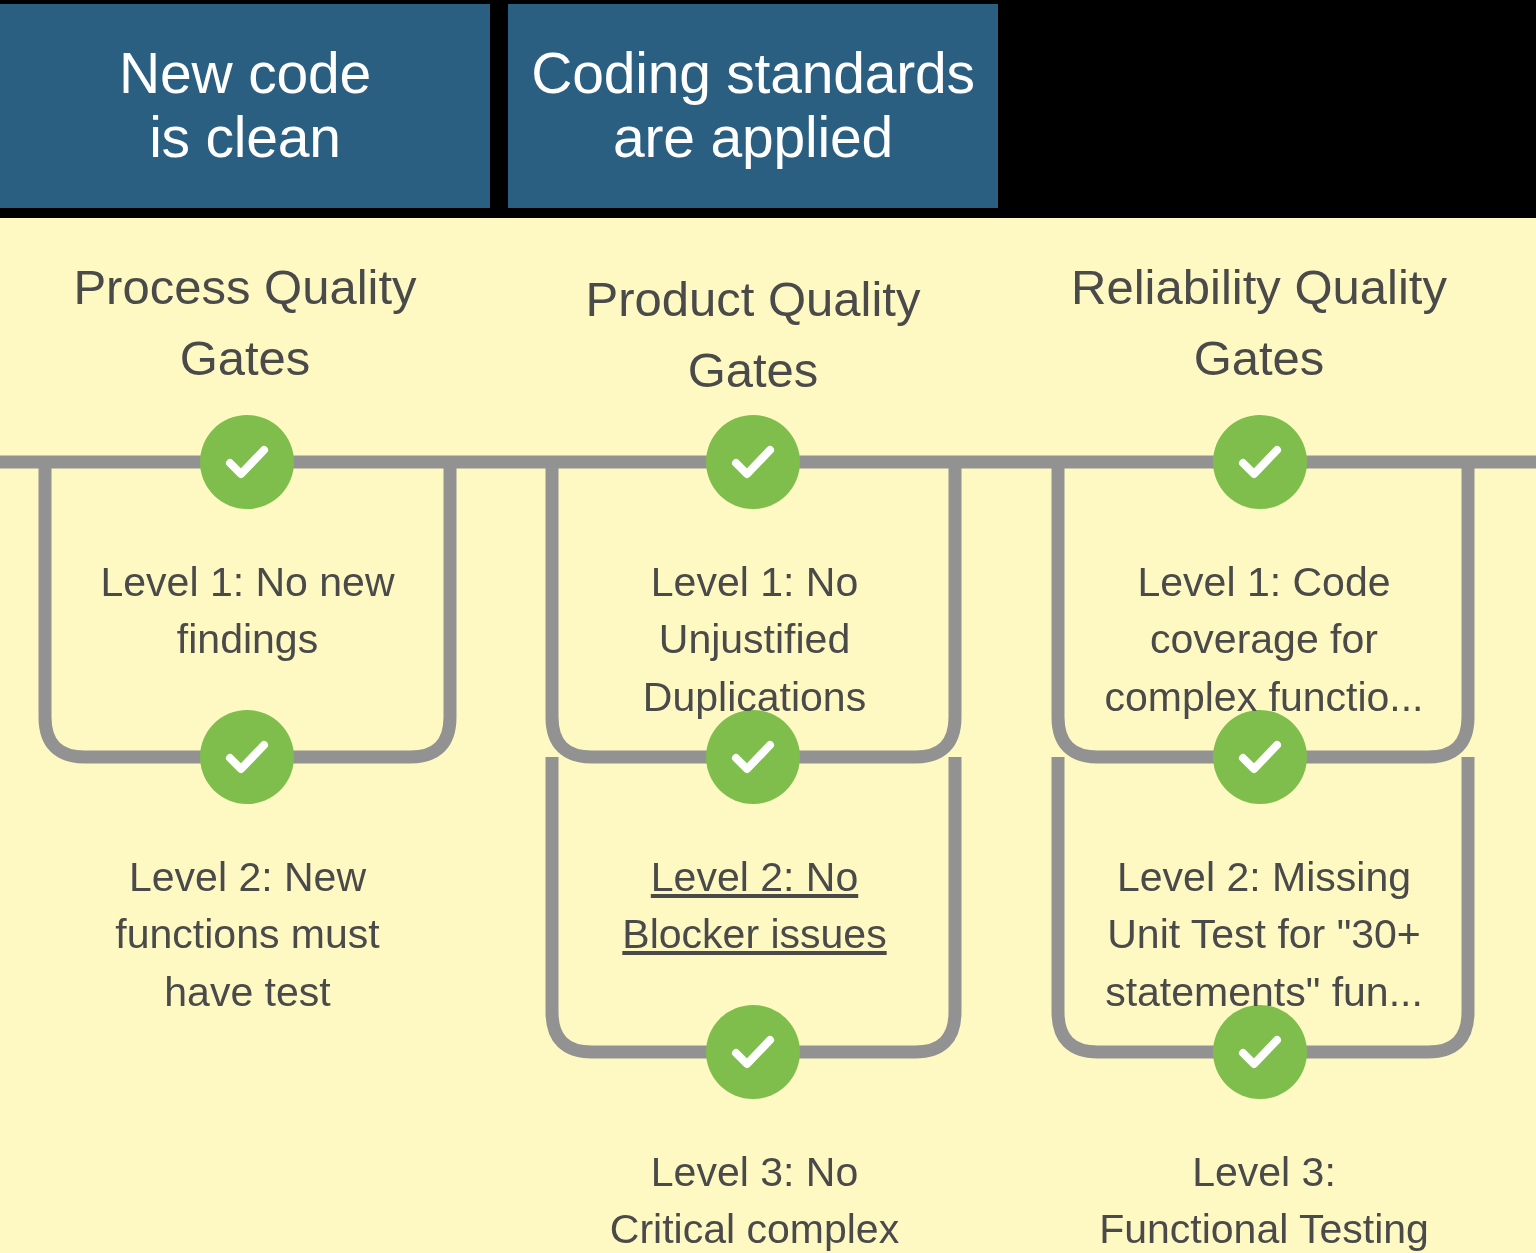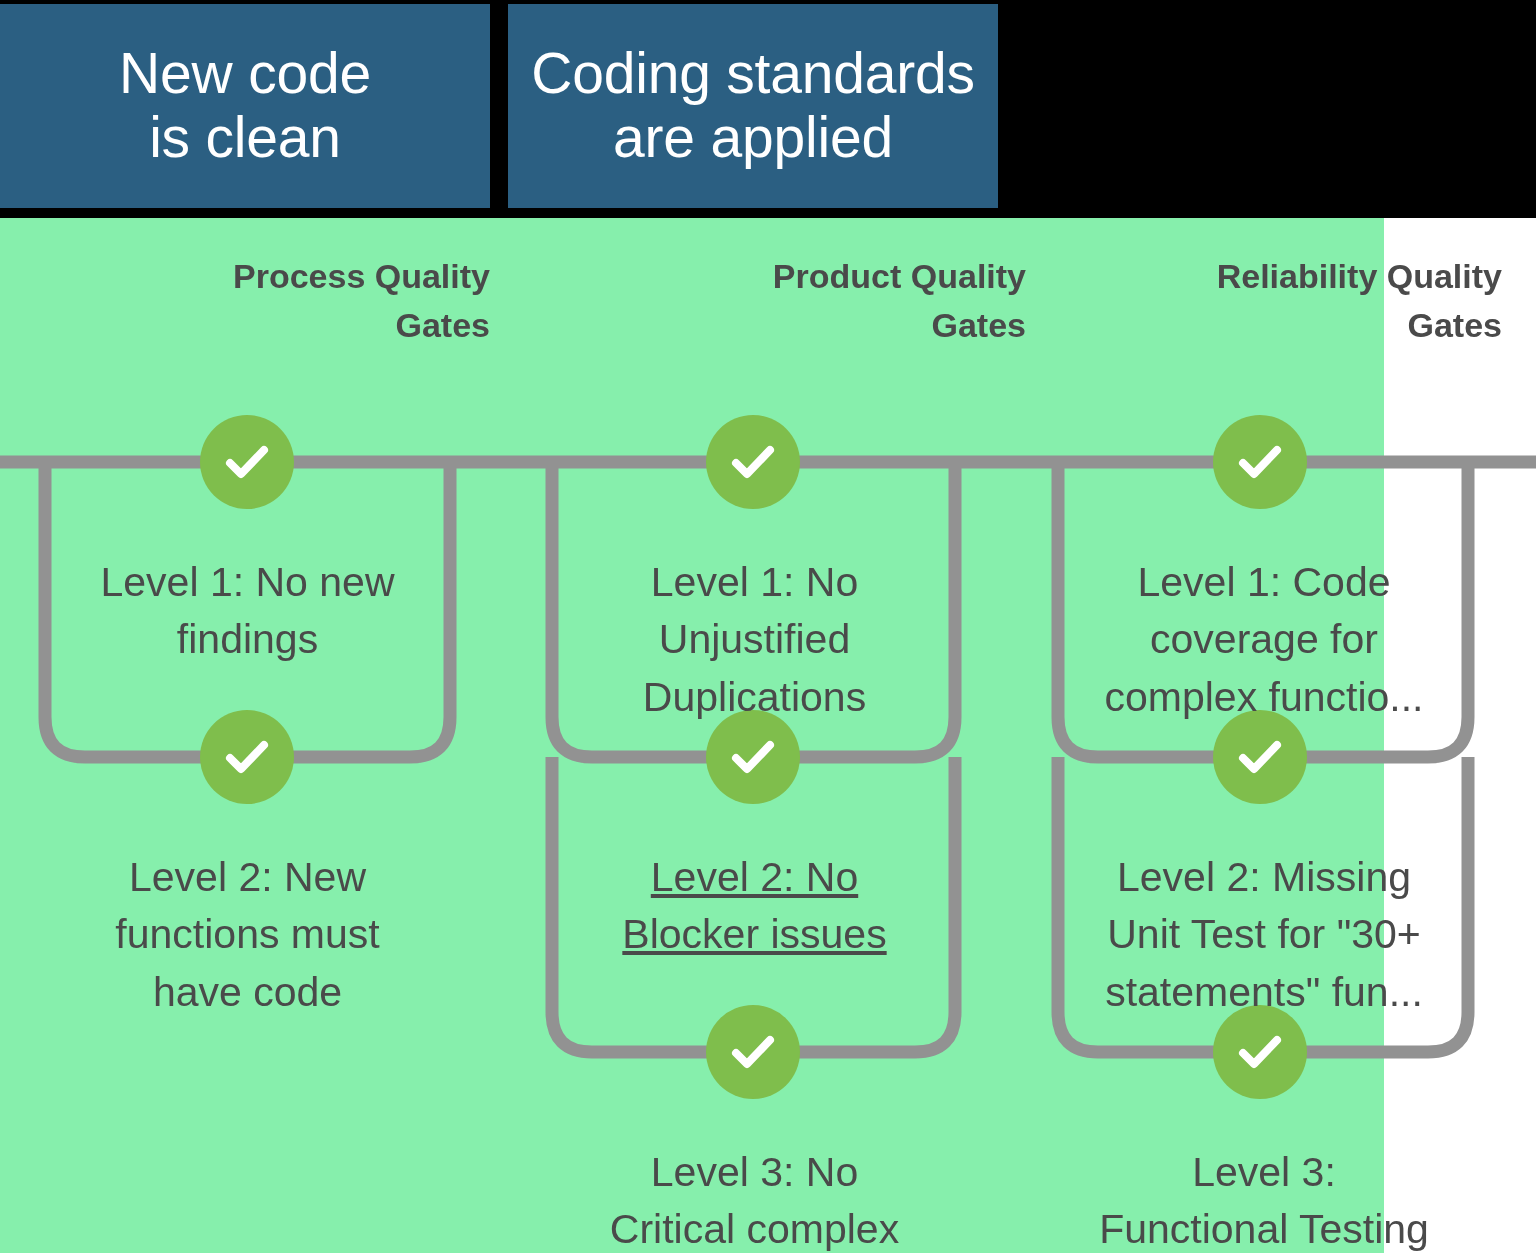--- a/index.html
+++ b/index.html
@@ -10,23 +10,23 @@
   body {
     font-family: "Liberation Sans", sans-serif;
     width: 1536px;
     height: 1253px;
     position: relative;
     overflow: hidden;
   }
 
   #stage {
     position: relative;
-    width: 1384px;
+    width: 1536px;
     height: 1253px;
-    background: #86efac;
+    background: #fef9c3;
   }
 
   
   .header-band {
     position: absolute;
     left: 0;
     top: 0;
     width: 1536px;
     height: 218px;
     background: #000000;
@@ -52,28 +52,28 @@
   }
   #hbox-0 { left: 0px;    width: 490px; }
   #hbox-1 { left: 508px;  width: 490px; }
   #hbox-2 { left: 1016px; width: 486px; }
 
   
   .col-title {
     position: absolute;
     top: 252px;
     color: #4a4a4a;
-    font-size: 34px;
+    font-size: 49px;
     line-height: 1.44;
-    text-align: right;
-    font-weight: 700;
+    text-align: center;
+    font-weight: 400;
     white-space: pre-line;
   }
   #ctitle-0 { left: 0px;    width: 490px; }
-  #ctitle-1 { left: 536px;  width: 490px; }
+  #ctitle-1 { left: 508px;  width: 490px; margin-top: 12px; }
   #ctitle-2 { left: 1016px; width: 486px; }
 
   
   #connectors {
     position: absolute;
     left: 0;
     top: 0;
     width: 1536px;
     height: 1253px;
     pointer-events: none;
@@ -185,21 +185,21 @@
   <div class="check-node" style="left:1213px; top:1005px;">
     <svg width="58" height="58" viewBox="0 0 58 58" aria-hidden="true">
       <path d="M12 30 L23 41 L46 17" fill="none" stroke="#ffffff" stroke-width="8" stroke-linecap="round" stroke-linejoin="round"></path>
     </svg>
   </div>
 
   <div class="level-label" style="left:55px; top:525px; width:385px;">Level 1: No new
 findings</div>
   <div class="level-label" style="left:55px; top:820px; width:385px;">Level 2: New
 functions must
-have code</div>
+have test</div>
 
   <div class="level-label" style="left:562px; top:525px; width:385px;">Level 1: No
 Unjustified
 Duplications</div>
   <div class="level-label" style="left:562px; top:820px; width:385px;text-decoration:underline;">Level 2: No
 Blocker issues</div>
   <div class="level-label" style="left:562px; top:1115px; width:385px;">Level 3: No
 Critical complex</div>
 
   <div class="level-label" style="left:1068px; top:525px; width:392px;text-align:center;">Level 1: Code

